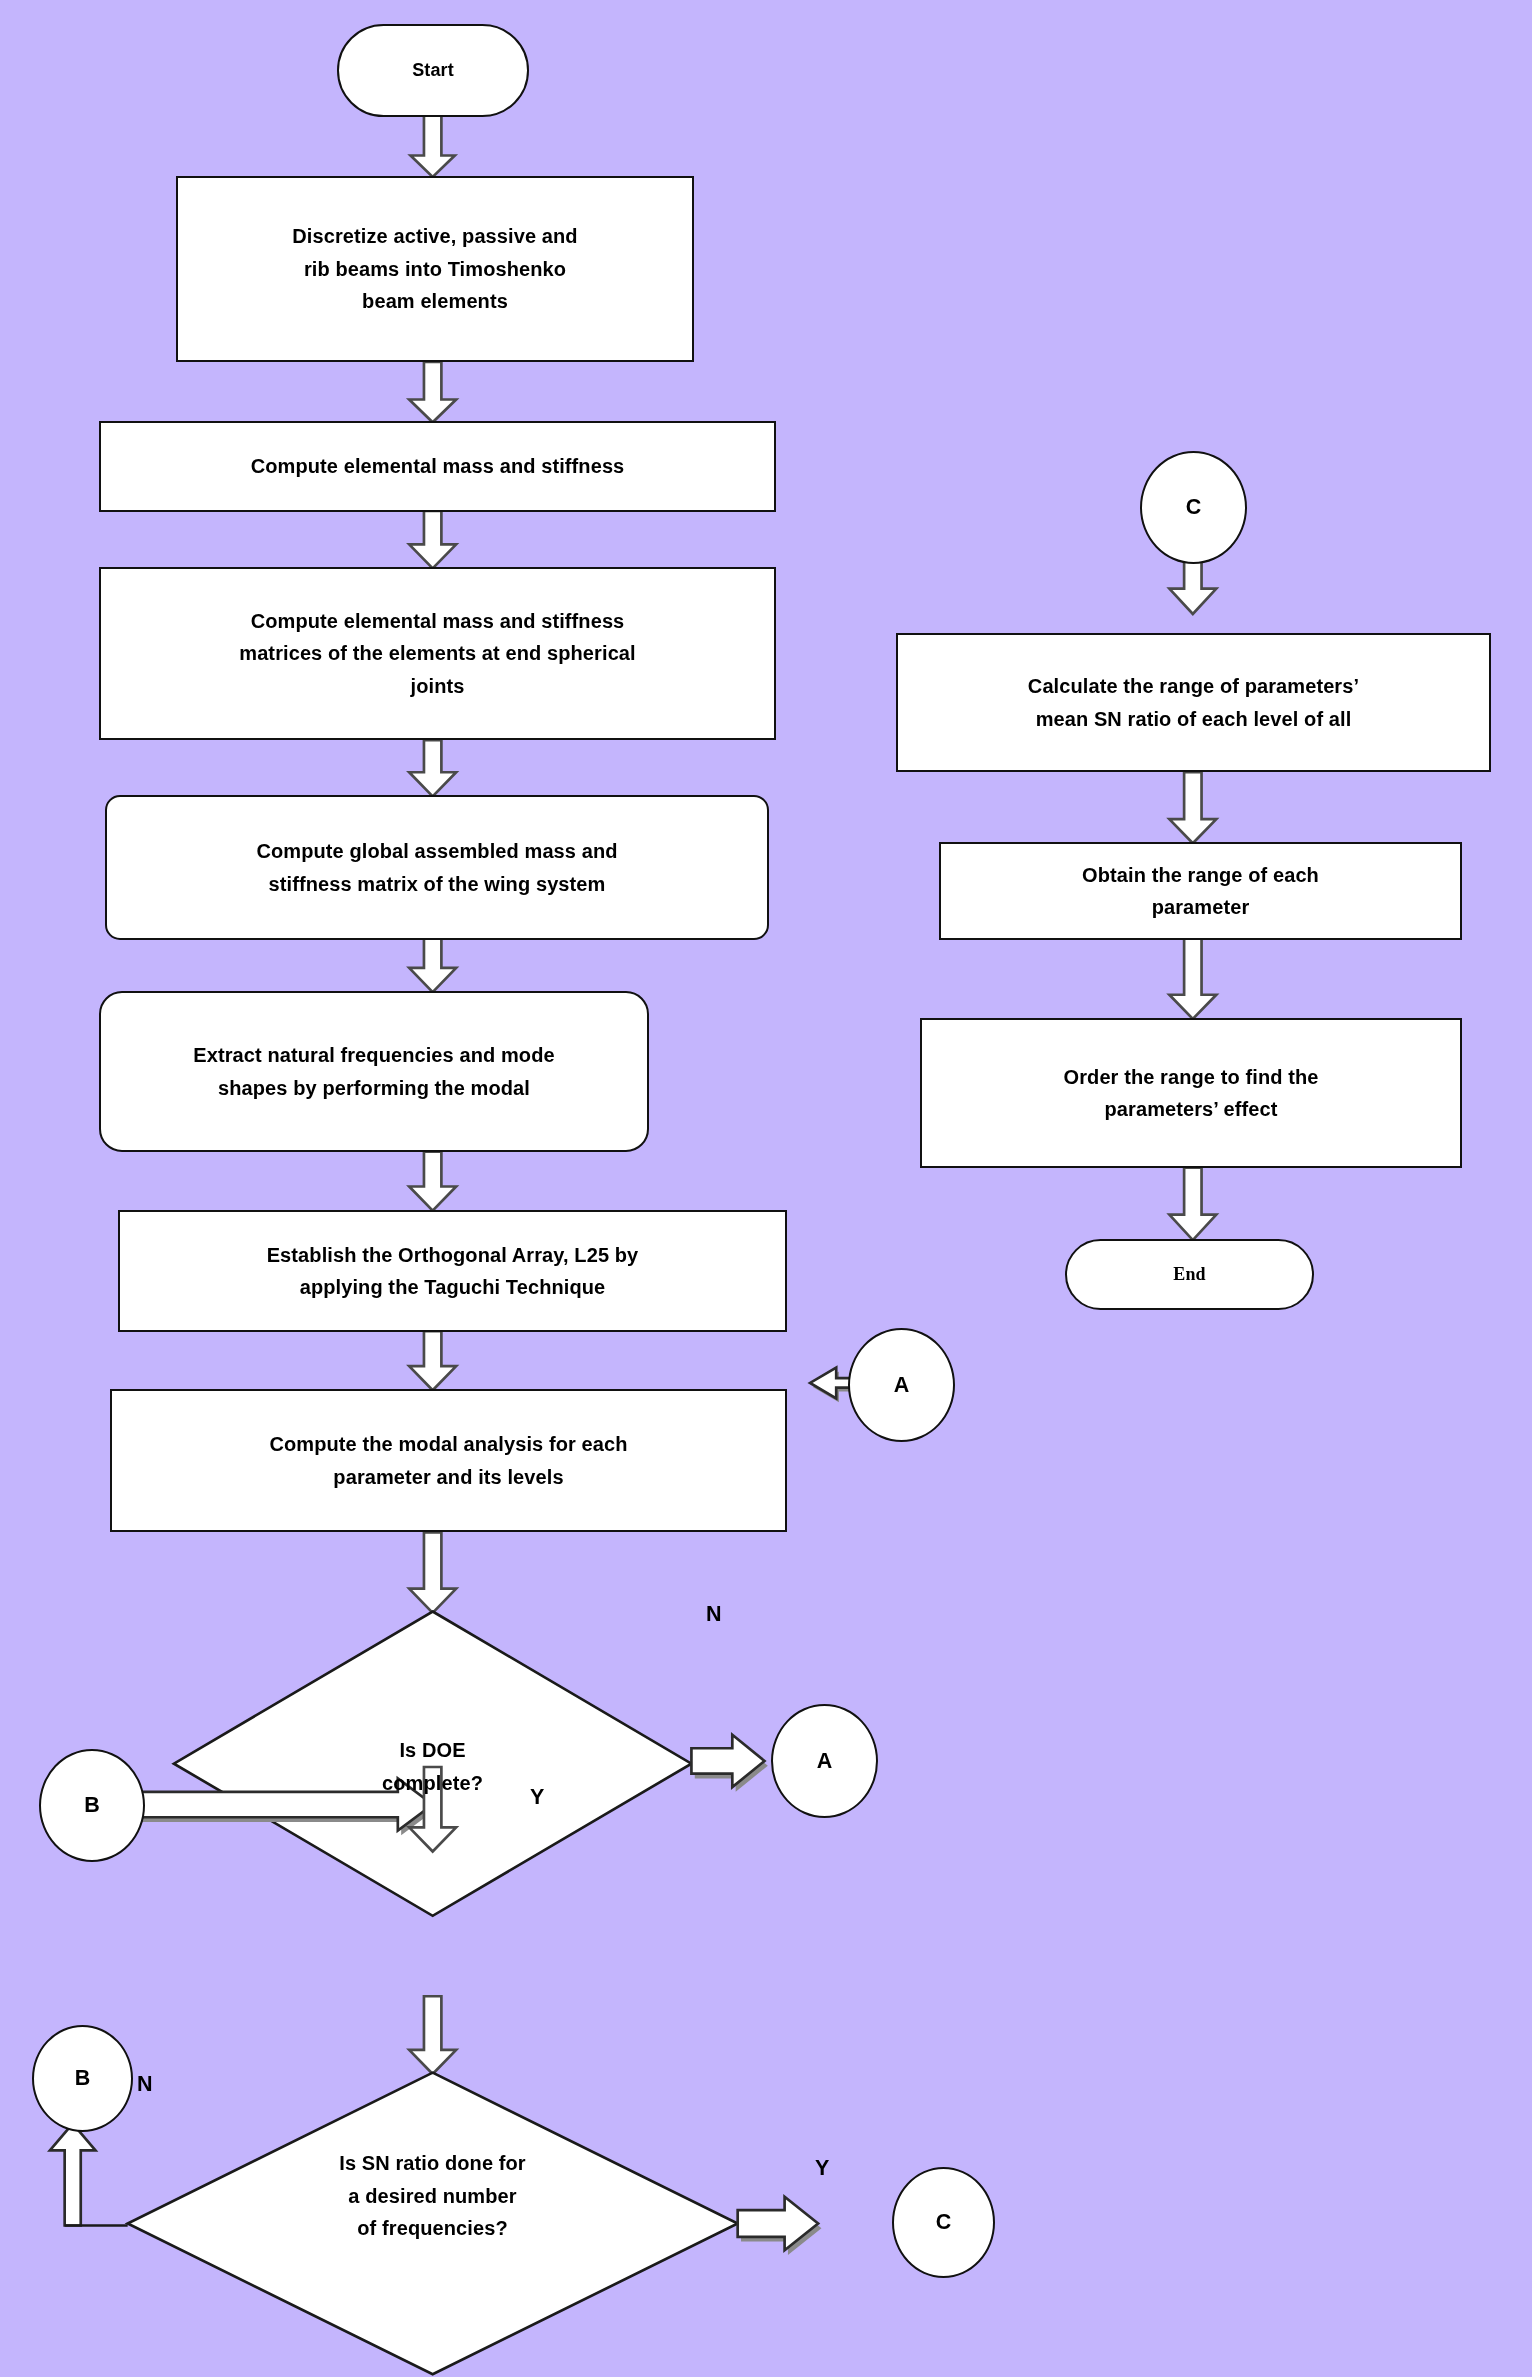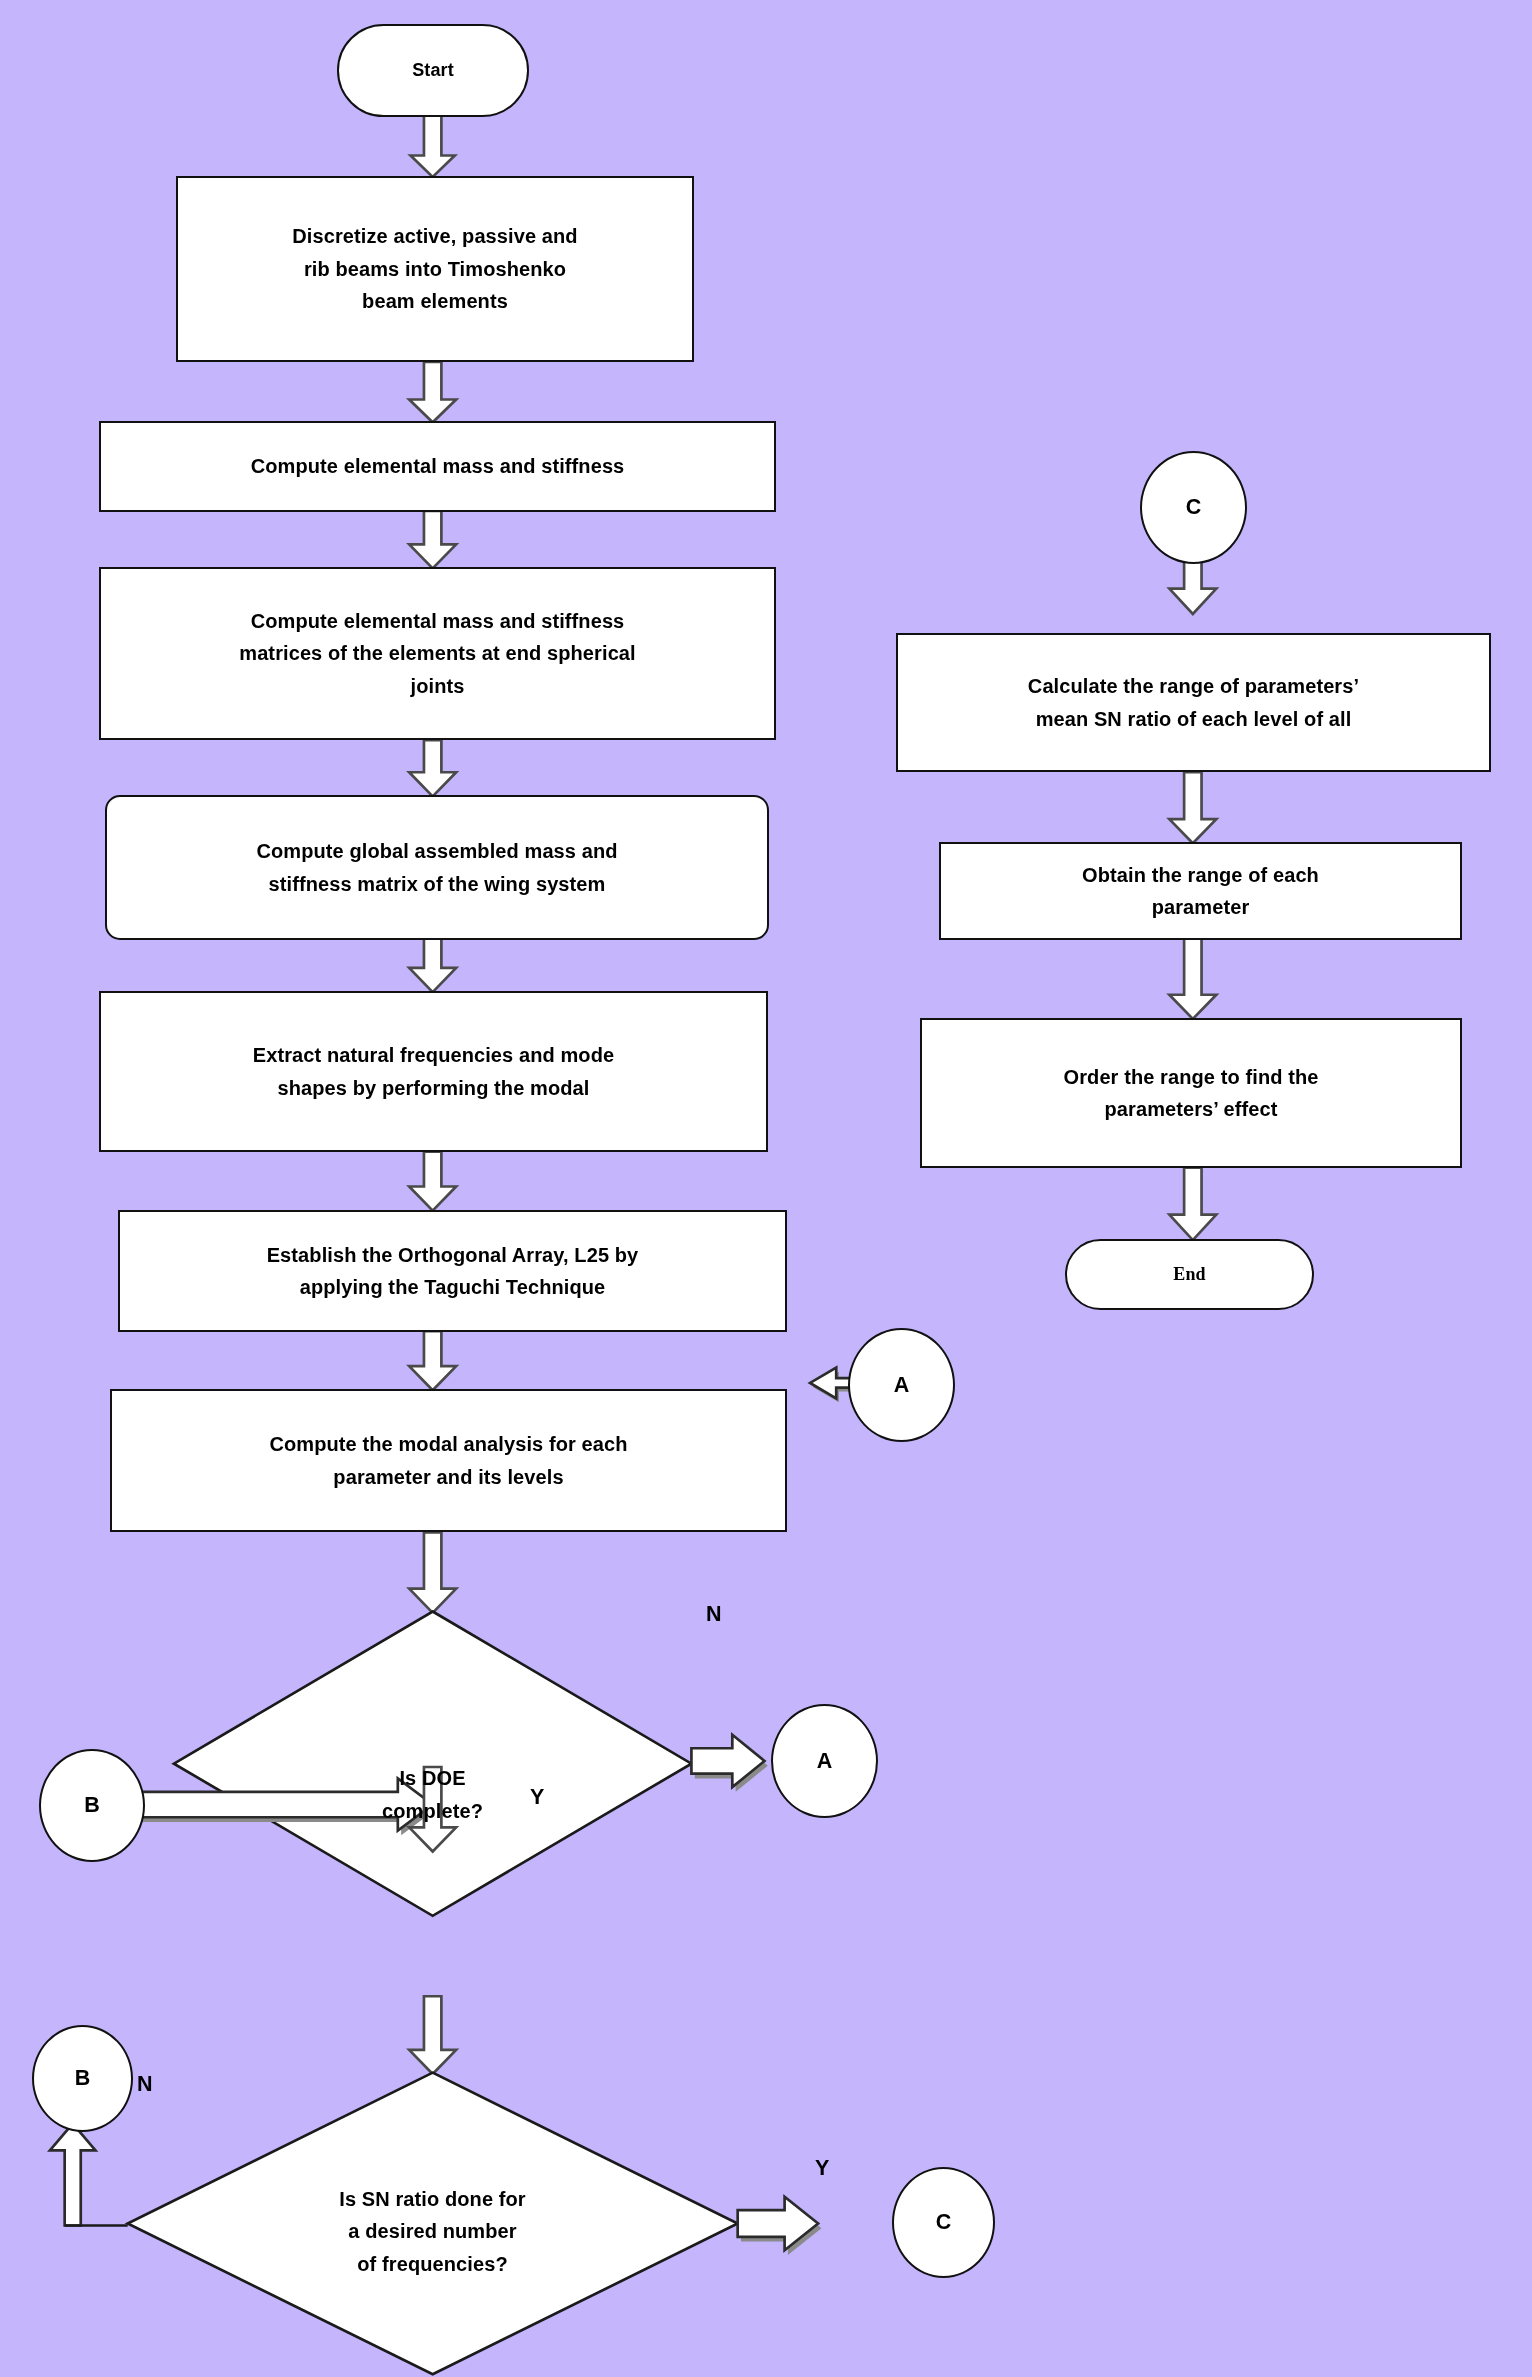--- a/index.html
+++ b/index.html
@@ -44,21 +44,21 @@
     font-size:20px;
     font-weight:600;
     letter-spacing:0.1px;
     white-space:pre-line;
   }
   .txt-sm{font-size:19.4px;}
   .term .txt{font-size:18px;font-weight:600;}
   .conn .txt{font-size:21.5px;font-weight:600;padding:0;}
   .diamond-label{
     position:absolute;
-    display:flex;align-items:flex-end;justify-content:center;
+    display:flex;align-items:center;justify-content:center;
     text-align:center;
     color:#000;
     pointer-events:none;
   }
   .diamond-label .txt{font-size:20px;font-weight:600;line-height:1.62;}
   .edge-label{
     position:absolute;
     font-size:21.5px;
     font-weight:600;
     color:#000000;
@@ -184,21 +184,21 @@
     <span class="txt">Compute elemental mass and stiffness
 matrices of the elements at end spherical
 joints</span>
   </div>
 
   <div class="node proc" style="left:105px;top:795px;width:664px;height:145px;border-radius:15px;">
     <span class="txt">Compute global assembled mass and
 stiffness matrix of the wing system</span>
   </div>
 
-  <div class="node proc" style="left:99px;top:991px;width:669px;height:161px;">
+  <div class="node proc" style="left:99px;top:991px;width:550px;height:161px;border-radius:23px;">
     <span class="txt">Extract natural frequencies and mode
 shapes by performing the modal</span>
   </div>
 
   <div class="node proc" style="left:118px;top:1210px;width:669px;height:122px;">
     <span class="txt">Establish the Orthogonal Array, L25 by
 applying the Taguchi Technique</span>
   </div>
 
   <div class="node proc" style="left:110px;top:1389px;width:677px;height:143px;">

